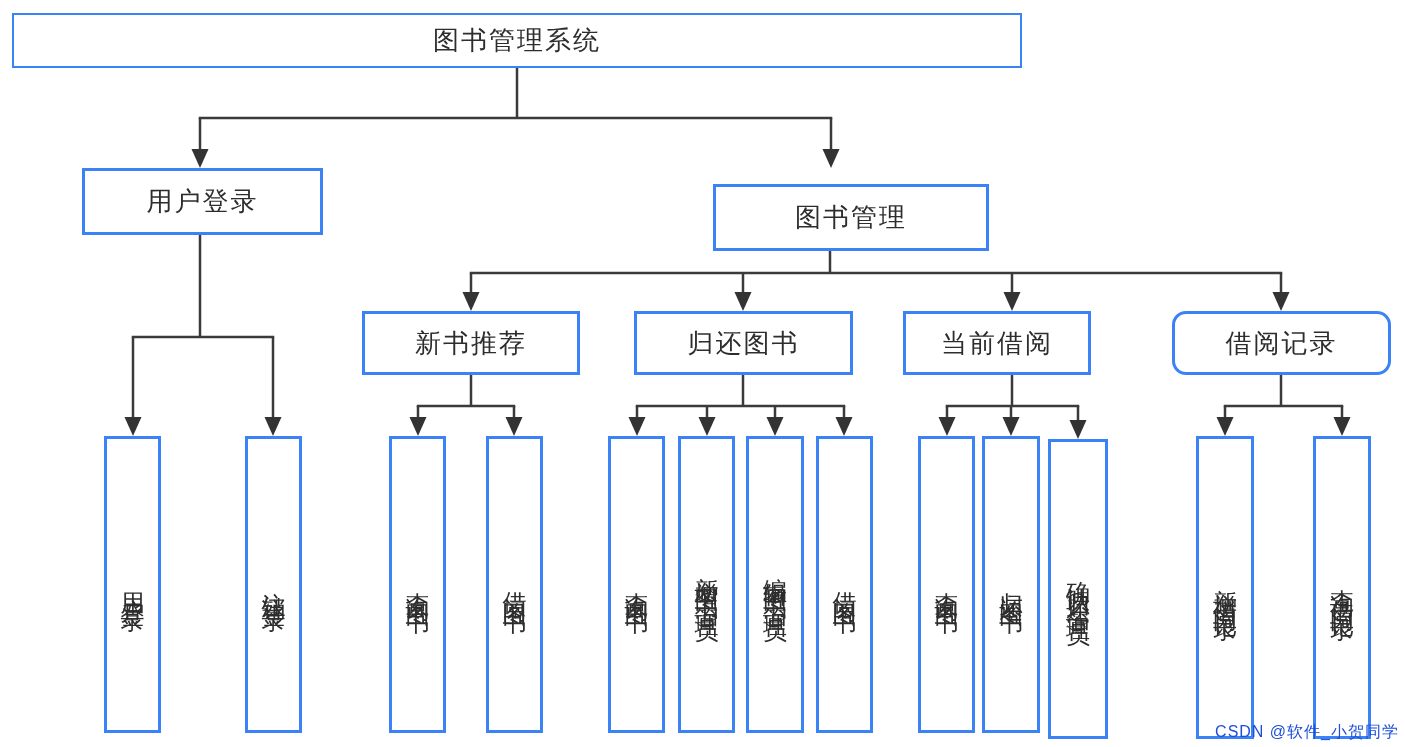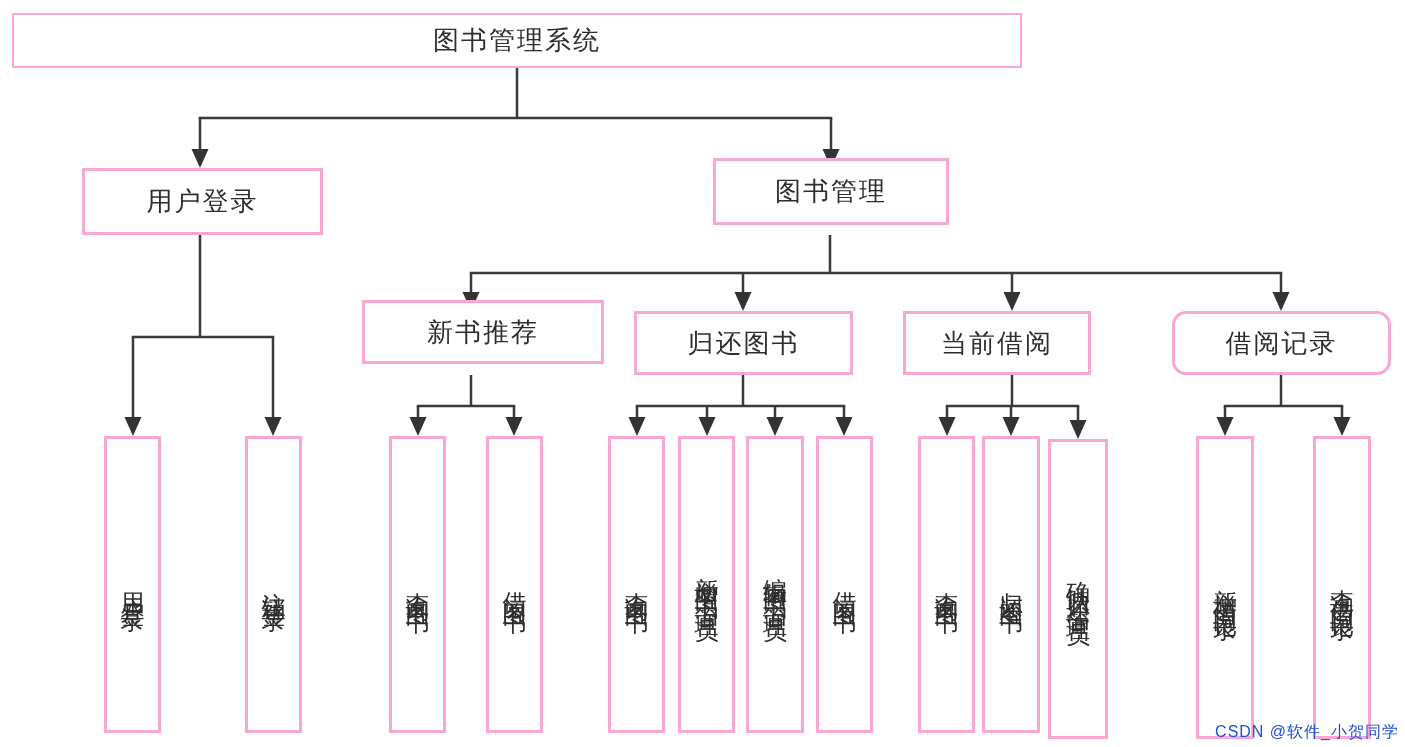--- a/index.html
+++ b/index.html
@@ -25,21 +25,21 @@
   .wires line {
     stroke: #3a3a3a;
     stroke-width: 2.5;
   }
   .wires polygon {
     fill: #333333;
   }
   .node {
     position: absolute;
     box-sizing: border-box;
-    border: 3px solid #f9a8d4;
+    border: 3px solid #3b82f6;
     background: #ffffff;
     display: flex;
     align-items: center;
     justify-content: center;
   }
   .node.root {
     border-width: 2.5px;
   }
   .node .t {
     font-size: 26px;
@@ -147,25 +147,25 @@
     </g>
   </svg>
 
   <div class="node root" style="left:12px; top:13px; width:1010px; height:55px;">
     <span class="t">图书管理系统</span>
   </div>
 
   <div class="node" style="left:82px; top:168px; width:241px; height:67px;">
     <span class="t">用户登录</span>
   </div>
-  <div class="node" style="left:713px; top:158px; width:236px; height:67px;">
+  <div class="node" style="left:713px; top:184px; width:276px; height:67px;">
     <span class="t">图书管理</span>
   </div>
 
-  <div class="node" style="left:362px; top:300px; width:242px; height:64px;">
+  <div class="node" style="left:362px; top:311px; width:218px; height:64px;">
     <span class="t">新书推荐</span>
   </div>
   <div class="node" style="left:634px; top:311px; width:219px; height:64px;">
     <span class="t">归还图书</span>
   </div>
   <div class="node" style="left:903px; top:311px; width:188px; height:64px;">
     <span class="t">当前借阅</span>
   </div>
   <div class="node" style="left:1172px; top:311px; width:219px; height:64px;border-radius:14px;">
     <span class="t">借阅记录</span>

